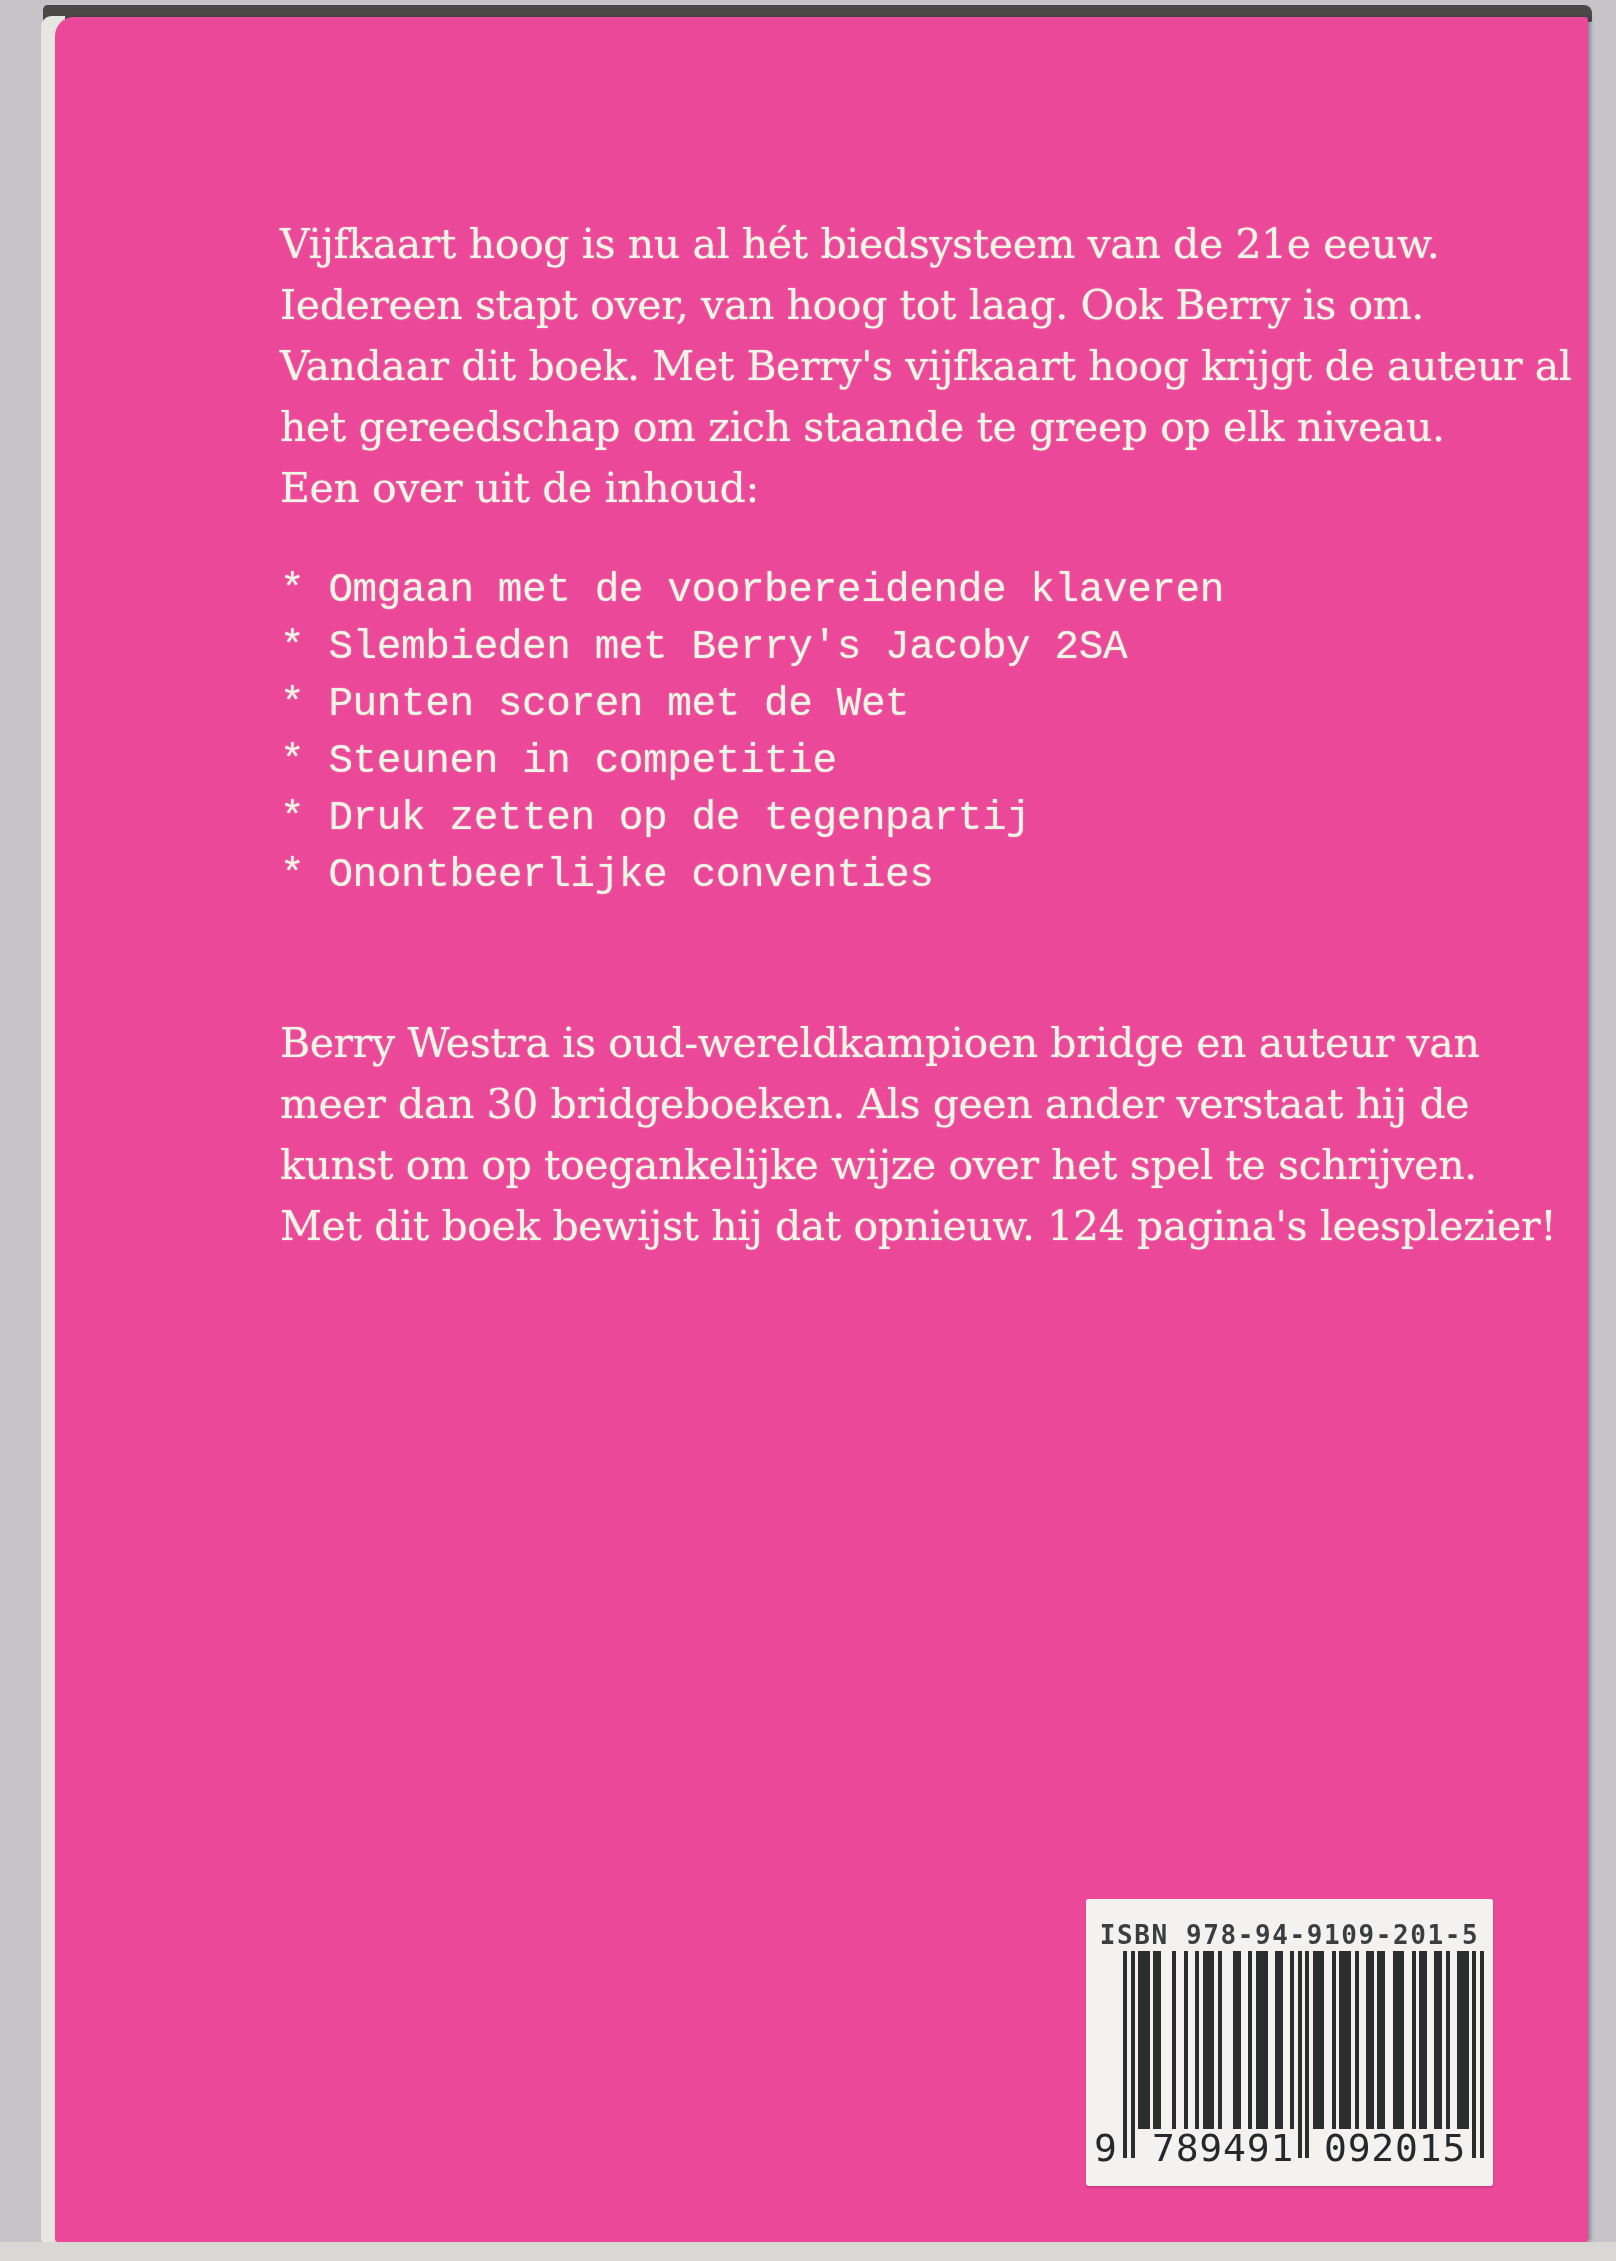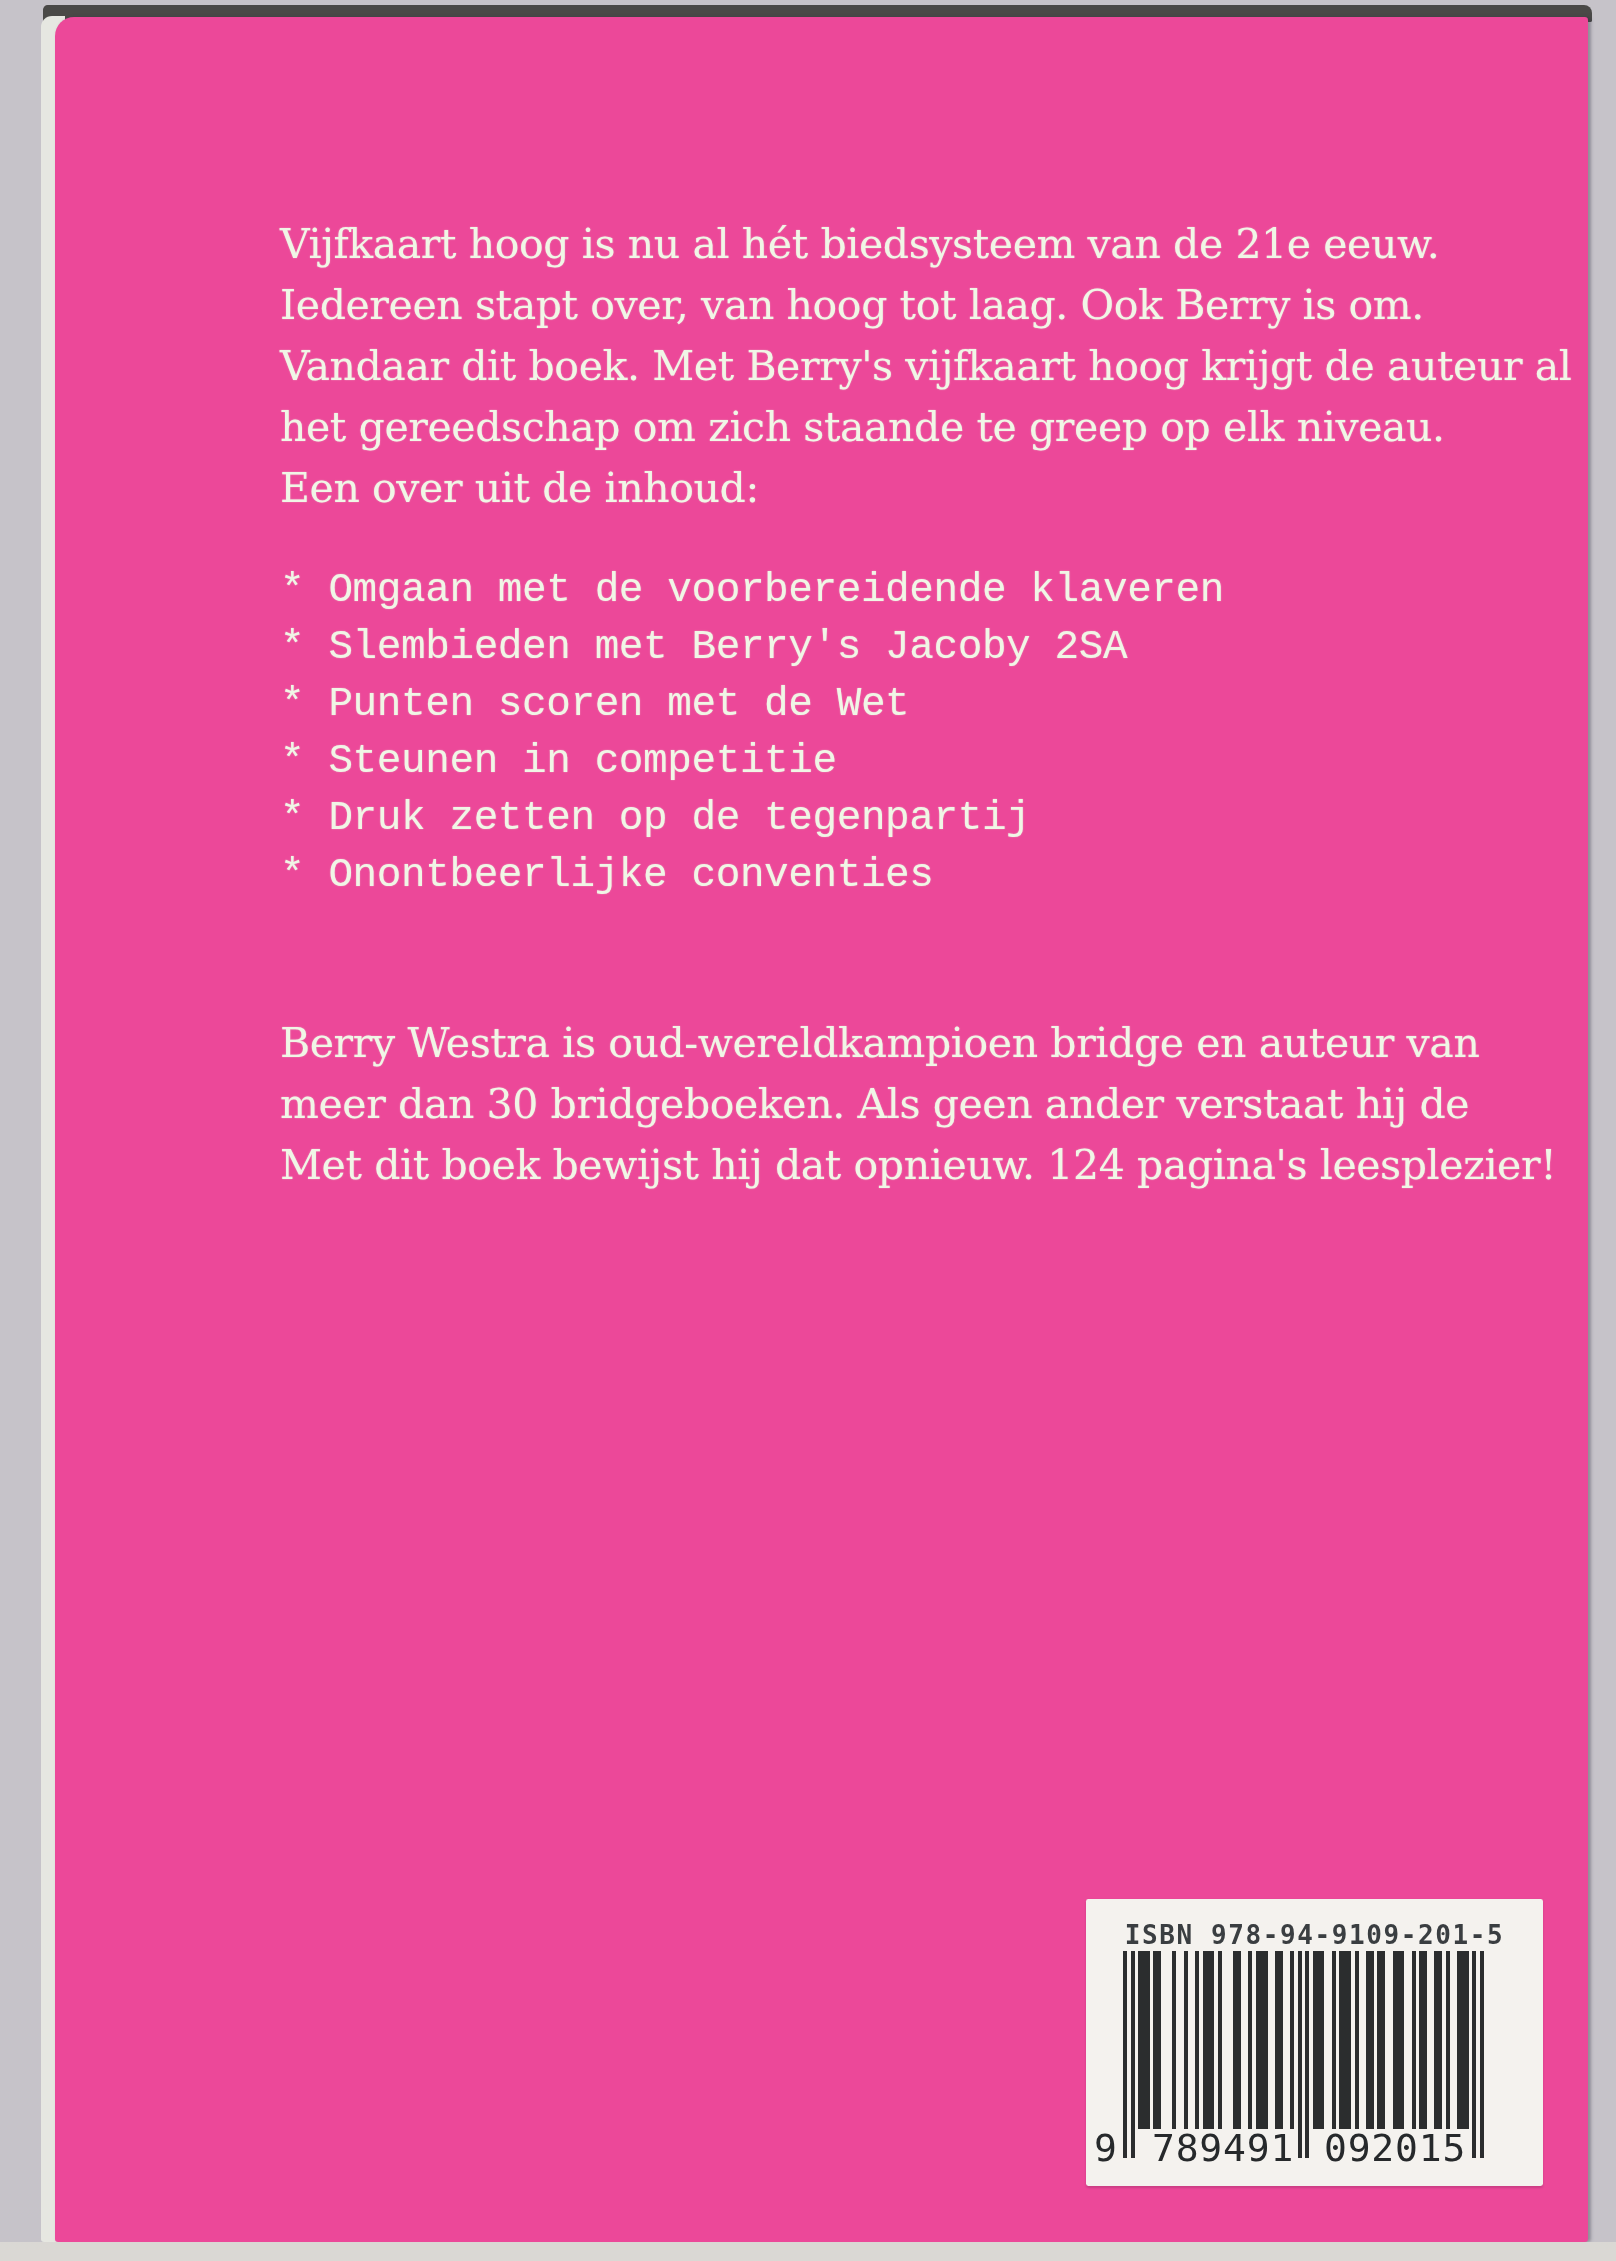--- a/index.html
+++ b/index.html
@@ -16,21 +16,21 @@
     background:#ec4899;border-radius:19px 3.2px 3.2px 3.2px;
     box-shadow:2.4px 0 3.2px rgba(40,40,60,.35);}
 
   .textblock{position:absolute;left:225px;color:#f0f6e6;font-size:41px;
     letter-spacing:-0.4px;text-shadow:0 0 1.6px rgba(240,246,230,.55);}
   .intro{top:197px;line-height:61px;}
   .bullets{top:545px;line-height:57px;font-family:Liberation Mono, monospace;}
   .author{top:996px;line-height:61px;}
   .line{white-space:pre;}
 
-  .barcode-box{position:absolute;left:1031px;top:1882px;width:457px;height:287px;
+  .barcode-box{position:absolute;left:1031px;top:1882px;width:407px;height:287px;
     background:#f4f2ee;border-radius:2.4px;box-shadow:0 1.6px 2.4px rgba(0,0,0,.15);}
   .isbn{position:absolute;left:0;top:20.5px;width:100%;text-align:center;
     font-family:"DejaVu Sans Mono", monospace;font-size:26px;font-weight:bold;
     letter-spacing:1.6px;color:#3a3e41;}
   .bars{position:absolute;left:37px;top:52px;width:361px;height:207px;}
   .bar{position:absolute;top:0;height:178px;background:#2b2d2e;}
   .bar.guard{height:207px;}
   .digits{position:absolute;left:0;top:227px;width:100%;height:39px;
     font-family:"DejaVu Sans Mono", monospace;font-size:38px;color:#26292b;}
   .digits span{position:absolute;top:0;letter-spacing:0.8px;}
@@ -59,20 +59,21 @@
         <div class="line">*&nbsp;Slembieden met Berry's Jacoby 2SA</div>
         <div class="line">*&nbsp;Punten scoren met de Wet</div>
         <div class="line">*&nbsp;Steunen in competitie</div>
         <div class="line">*&nbsp;Druk zetten op de tegenpartij</div>
         <div class="line">*&nbsp;Onontbeerlijke conventies</div>
       </div>
 
     <div class="textblock author">
         <div class="line">Berry Westra is oud-wereldkampioen bridge en auteur van</div>
         <div class="line">meer dan 30 bridgeboeken. Als geen ander verstaat hij de</div>
+        <div class="line">kunst om op toegankelijke wijze over het spel te schrijven.</div>
         <div class="line">Met dit boek bewijst hij dat opnieuw. 124 pagina's leesplezier!</div>
       </div>
 
     <div class="barcode-box">
       <div class="isbn">ISBN 978-94-9109-201-5</div>
       <div class="bars">
           <div class="bar guard" style="left: 0px; width: 4.1px;"></div>
           <div class="bar guard" style="left: 7.6px; width: 4.1px;"></div>
           <div class="bar" style="left: 15px; width: 4.1px;"></div>
           <div class="bar" style="left: 19px; width: 4.1px;"></div>

